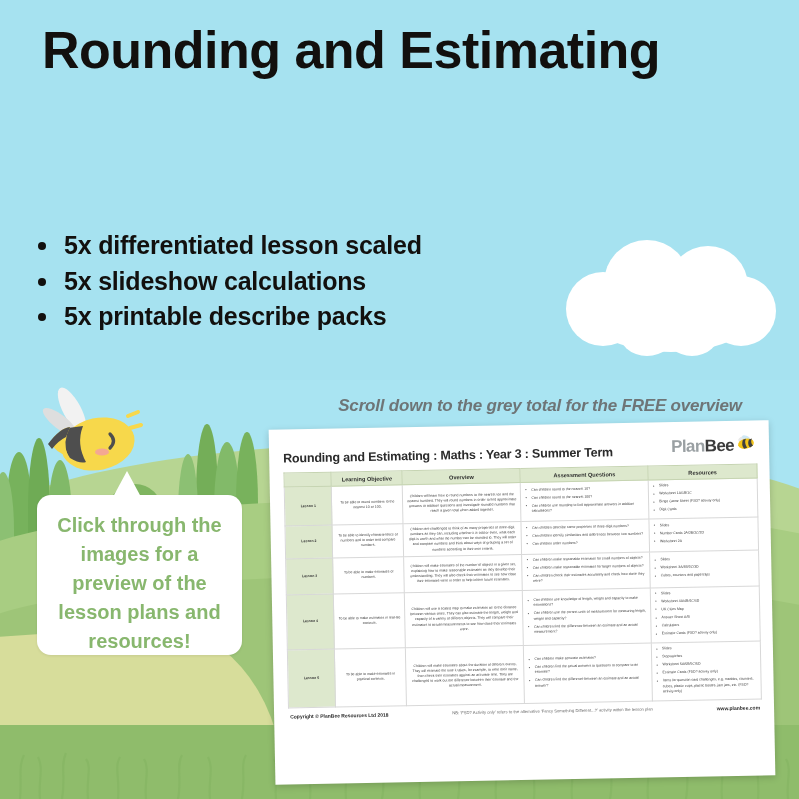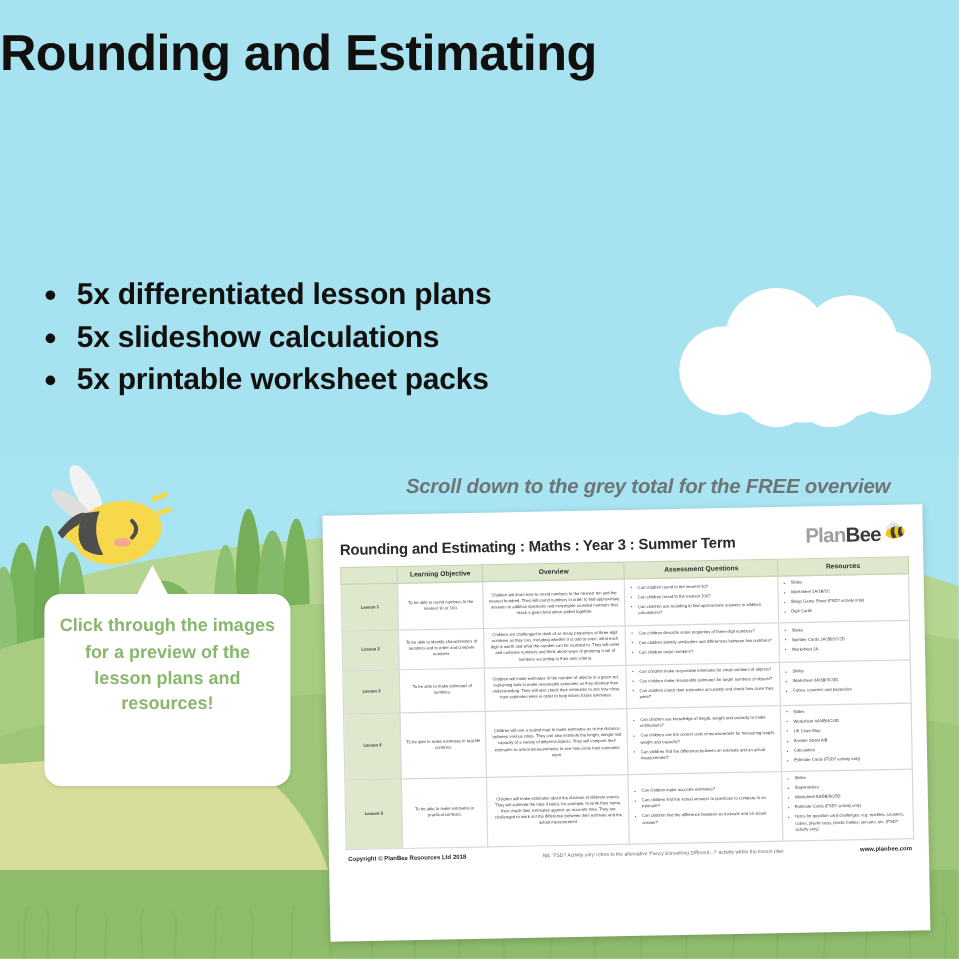--- a/index.html
+++ b/index.html
@@ -17,22 +17,23 @@
 
   
   .sky {
     position: absolute; left: 0; top: 0; width: 799px; height: 380px;
     background: #a6e2f0;
   }
 
   
   .title {
     position: absolute; left: 0; top: 20px; width: 702px;
+    text-align: center;
     font-family: "Liberation Sans", sans-serif;
-    font-size: 42px; font-weight: bold; letter-spacing: -0.5px;
+    font-size: 52px; font-weight: bold; letter-spacing: -0.5px;
     color: #12100e;
   }
   .subtitle {
     position: absolute; left: 30px; top: 92px; width: 739px;
     text-align: center;
     font-size: 27px; font-weight: bold; line-height: 1.34;
     letter-spacing: -0.4px;
     color: #12100e;
   }
 
@@ -140,21 +141,21 @@
   .bubble::before {
     content: "";
     position: absolute; left: 76px; top: -24px;
     border-left: 14px solid transparent;
     border-right: 14px solid transparent;
     border-bottom: 26px solid #ffffff;
   }
   .bubble-text {
     position: absolute; left: 8px; top: 16px; width: 189px;
     text-align: center;
-    font-size: 15px; font-weight: bold; line-height: 1.45;
+    font-size: 20px; font-weight: bold; line-height: 1.45;
     color: #88b76e;
   }
 
   
   .scroll-hint {
     position: absolute; left: 300px; top: 396px; width: 480px;
     text-align: center;
     font-size: 17px; font-style: italic; font-weight: bold;
     color: #6e7577;
     letter-spacing: -0.2px;
@@ -289,23 +290,23 @@
           <path d="M722 66 C720 48 726 34 720 26"></path>
         <path d="M758 66 C760 46 754 34 760 24"></path>
           <path d="M788 66 C786 50 792 36 786 26"></path>
       </g>
     </svg>
   </div>
 
   <div class="title">Rounding and Estimating</div>
 
   <ul class="bullets">
-    <li>5x differentiated lesson plans</li>
+    <li>5x differentiated lesson scaled</li>
     <li>5x slideshow calculations</li>
-    <li>5x printable worksheet packs</li>
+    <li>5x printable describe packs</li>
   </ul>
 
   <div class="cloud">
     <div class="puff" style="left:6px;   top:40px; width:74px;  height:74px;"></div>
     <div class="puff" style="left:44px;  top:8px;  width:86px;  height:86px;"></div>
     <div class="puff" style="left:108px; top:14px; width:80px;  height:80px;"></div>
     <div class="puff" style="left:146px; top:44px; width:70px;  height:70px;"></div>
     <div class="puff" style="left:32px;  top:54px; width:158px; height:66px;"></div>
     <div class="puff" style="left:58px;  top:72px; width:58px;  height:52px;"></div>
     <div class="puff" style="left:104px; top:74px; width:56px;  height:50px;"></div>

